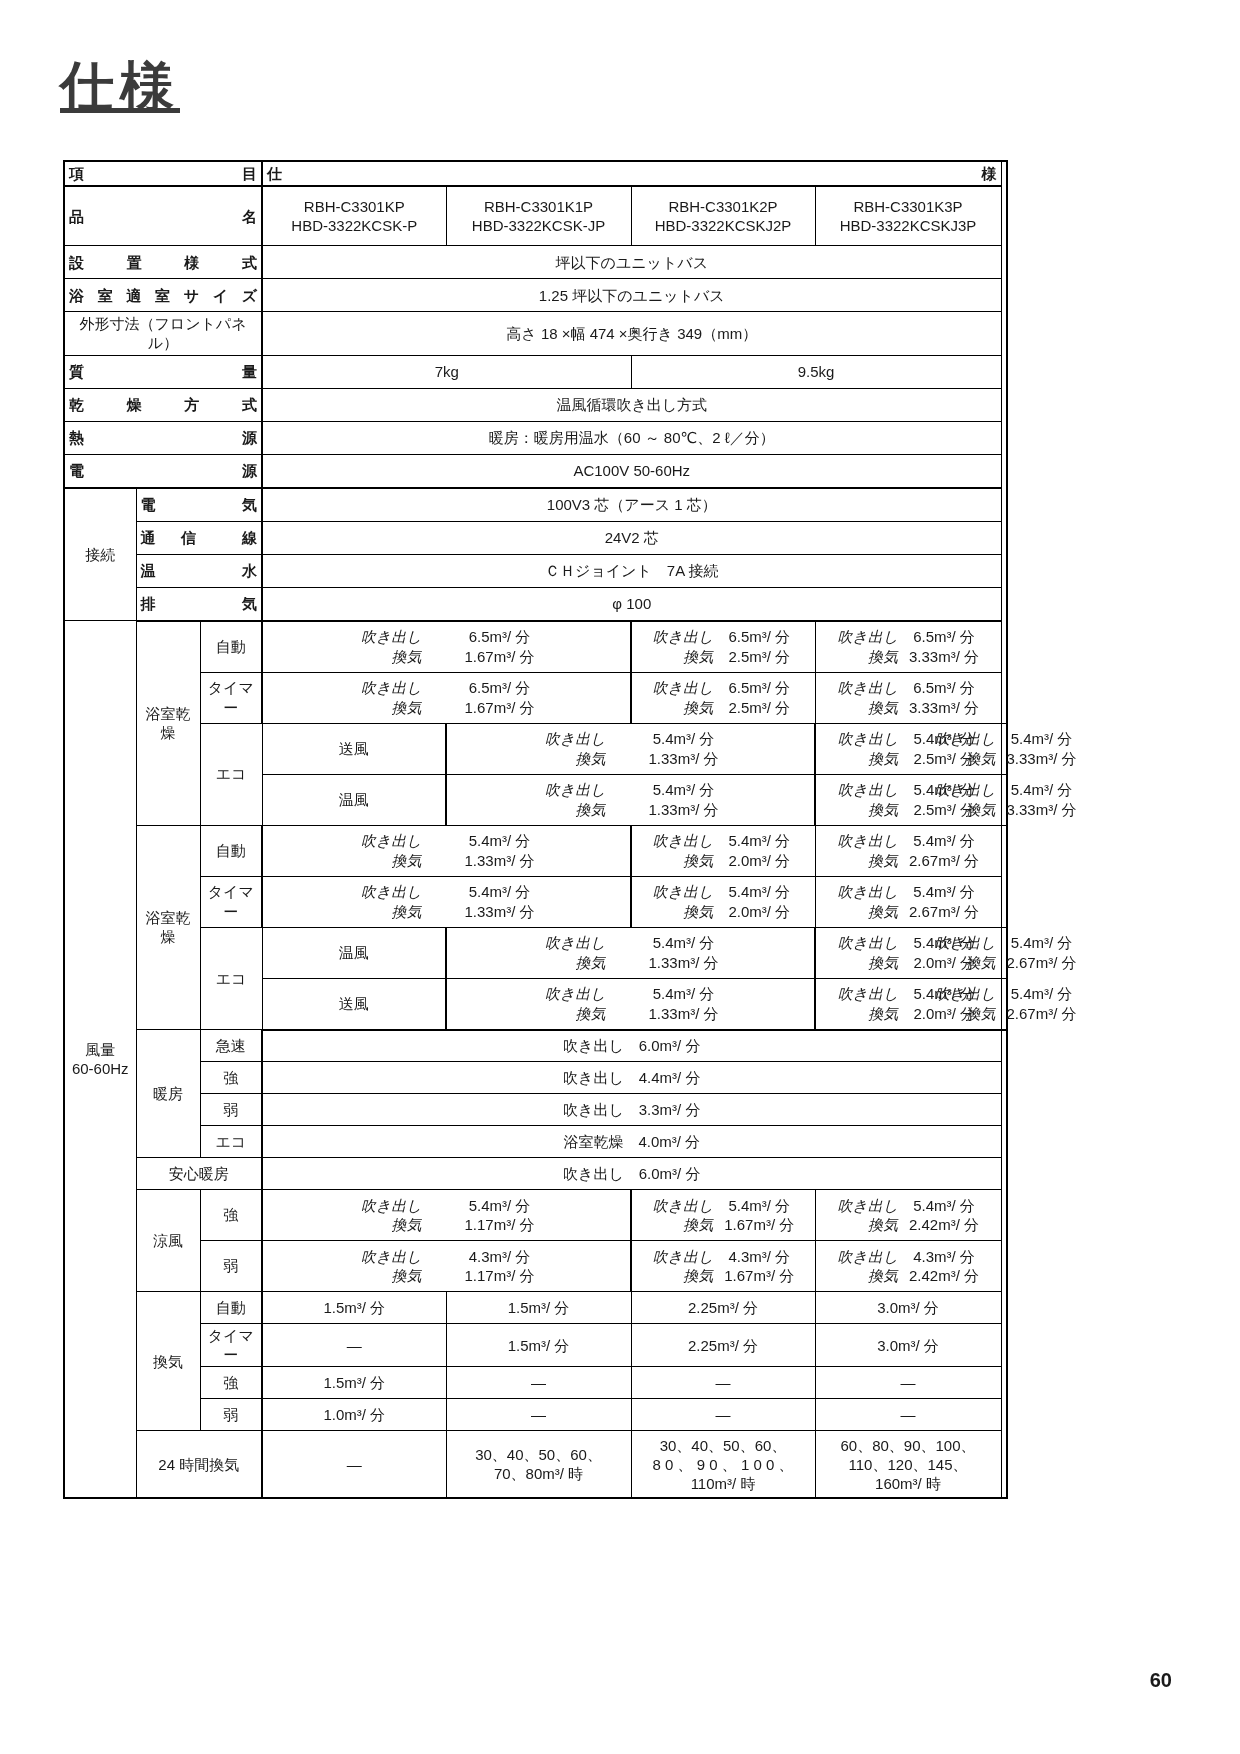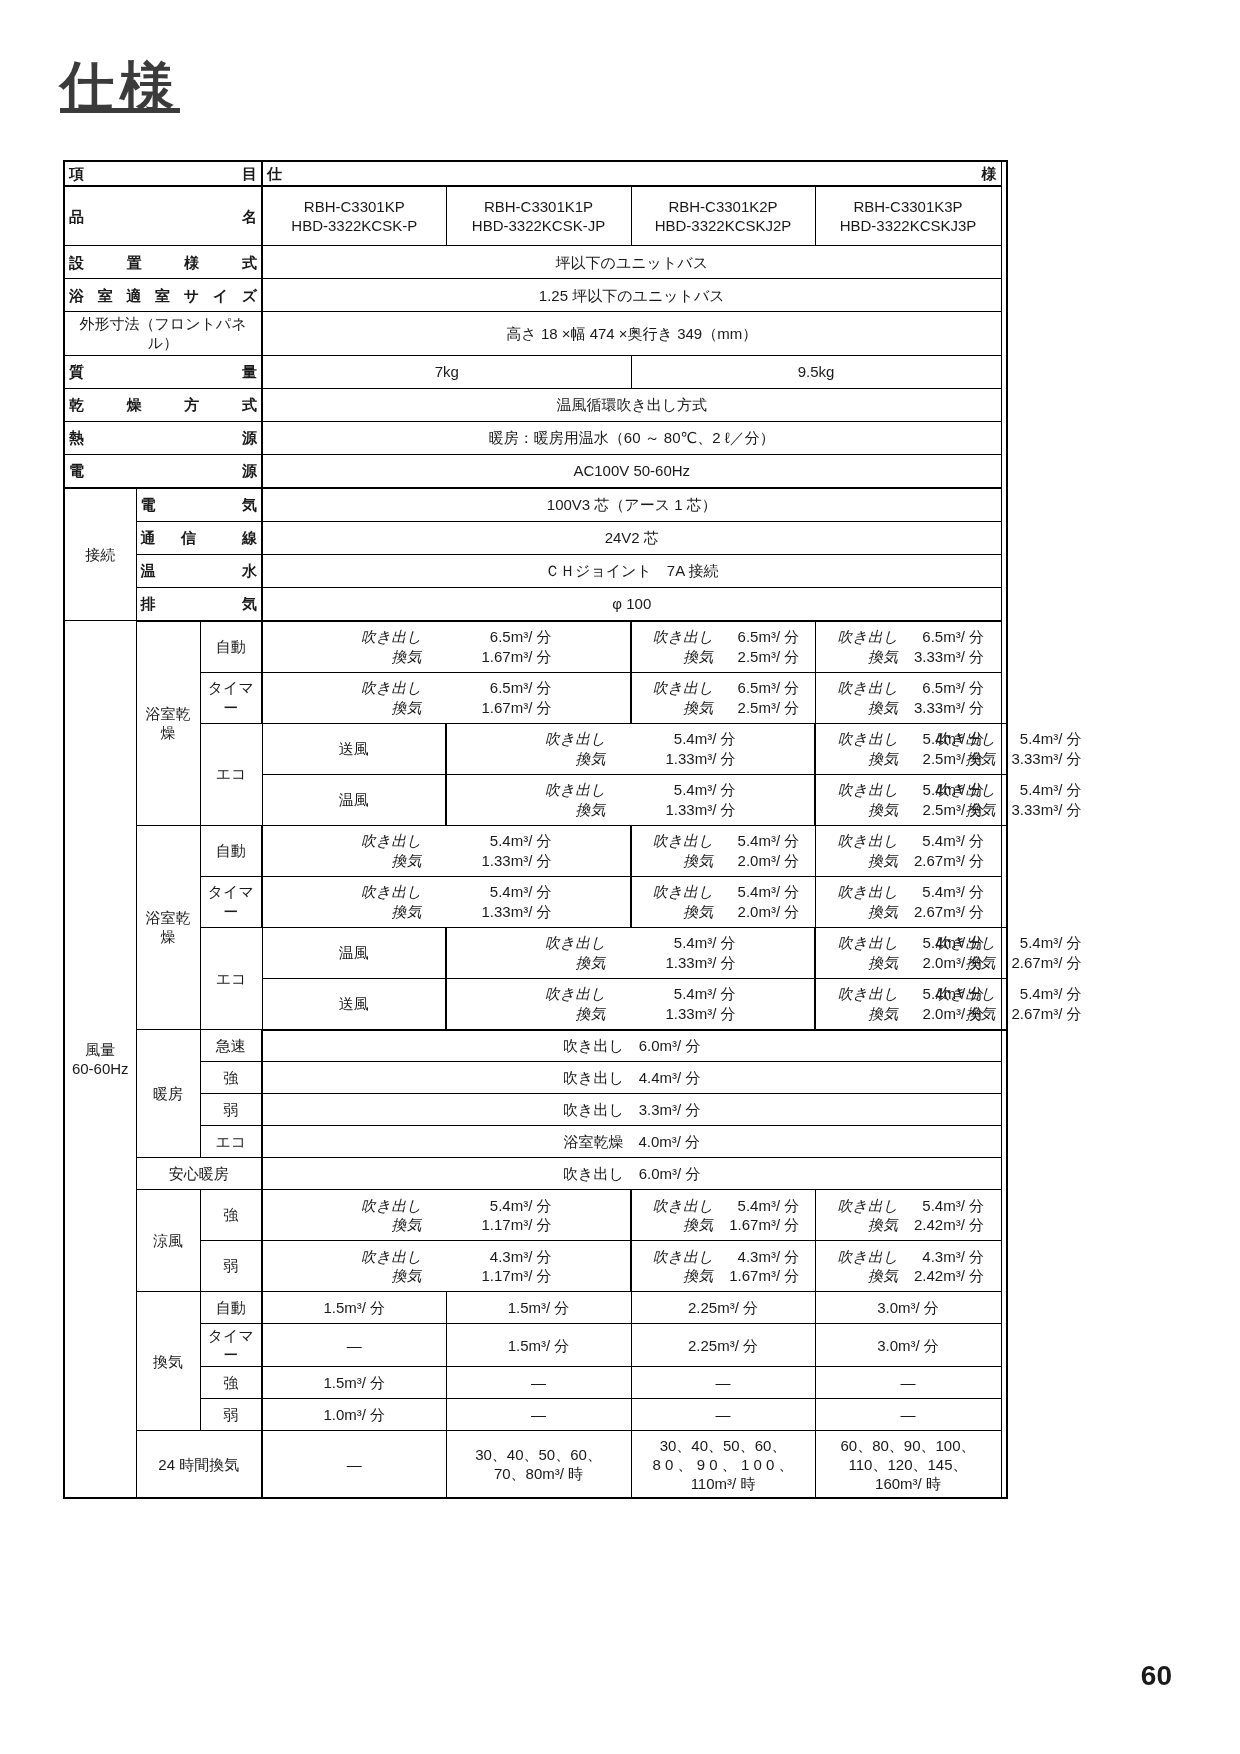--- a/index.html
+++ b/index.html
@@ -68,30 +68,30 @@
 
   
   .flow {
     display:flex;
     justify-content:center;
     gap:0;
     font-size:15px;
     line-height:1.3;
   }
   .flow .k { text-align:right; white-space:nowrap;font-style:italic; }
-  .flow .v { text-align:right; white-space:nowrap; min-width:92px; }
+  .flow .v { white-space:nowrap; min-width:92px; }
   .flow-wide .k { min-width:80px; }
   .flow-wide .v { min-width:104px; padding-left:26px;}
   .flow-narrow .k { min-width:66px; }
   .flow-narrow .v { min-width:80px; padding-left:6px;}
 
   .pagenum {
     position:absolute;
     right:68px; bottom:62px;
-    font-size:28px;
+    font-size:20px;
     font-weight:bold;
     color:#1a1a1a;
   }
   .tiny { font-size:13px; }
   .cell-multi { font-size:14.5px; line-height:1.25; text-align:left; padding-left:8px;}
 </style>
 </head>
 <body>
 
 <div class="page">

